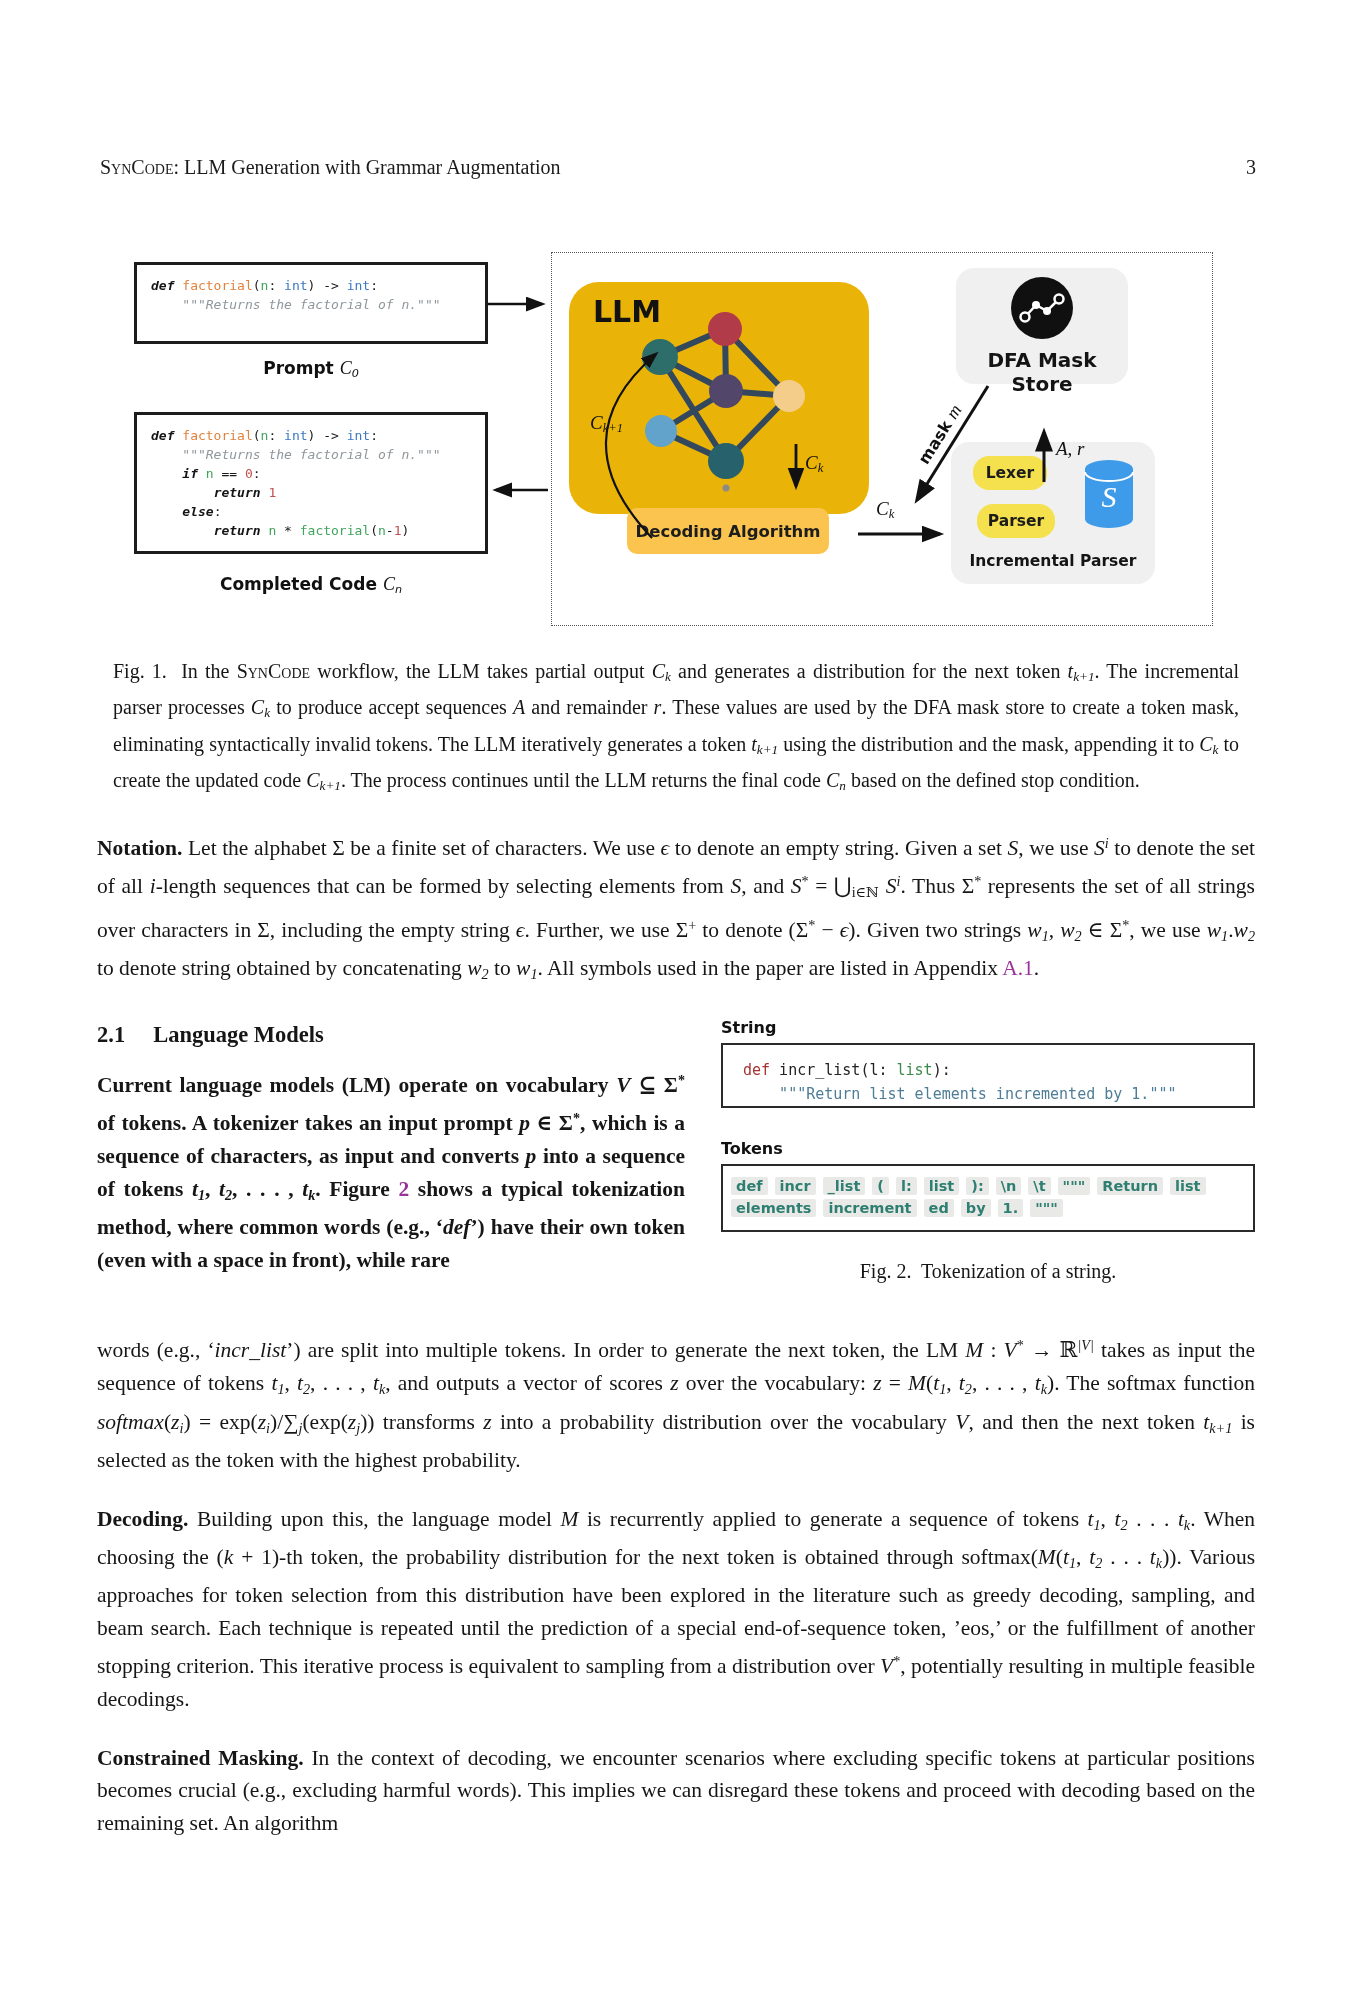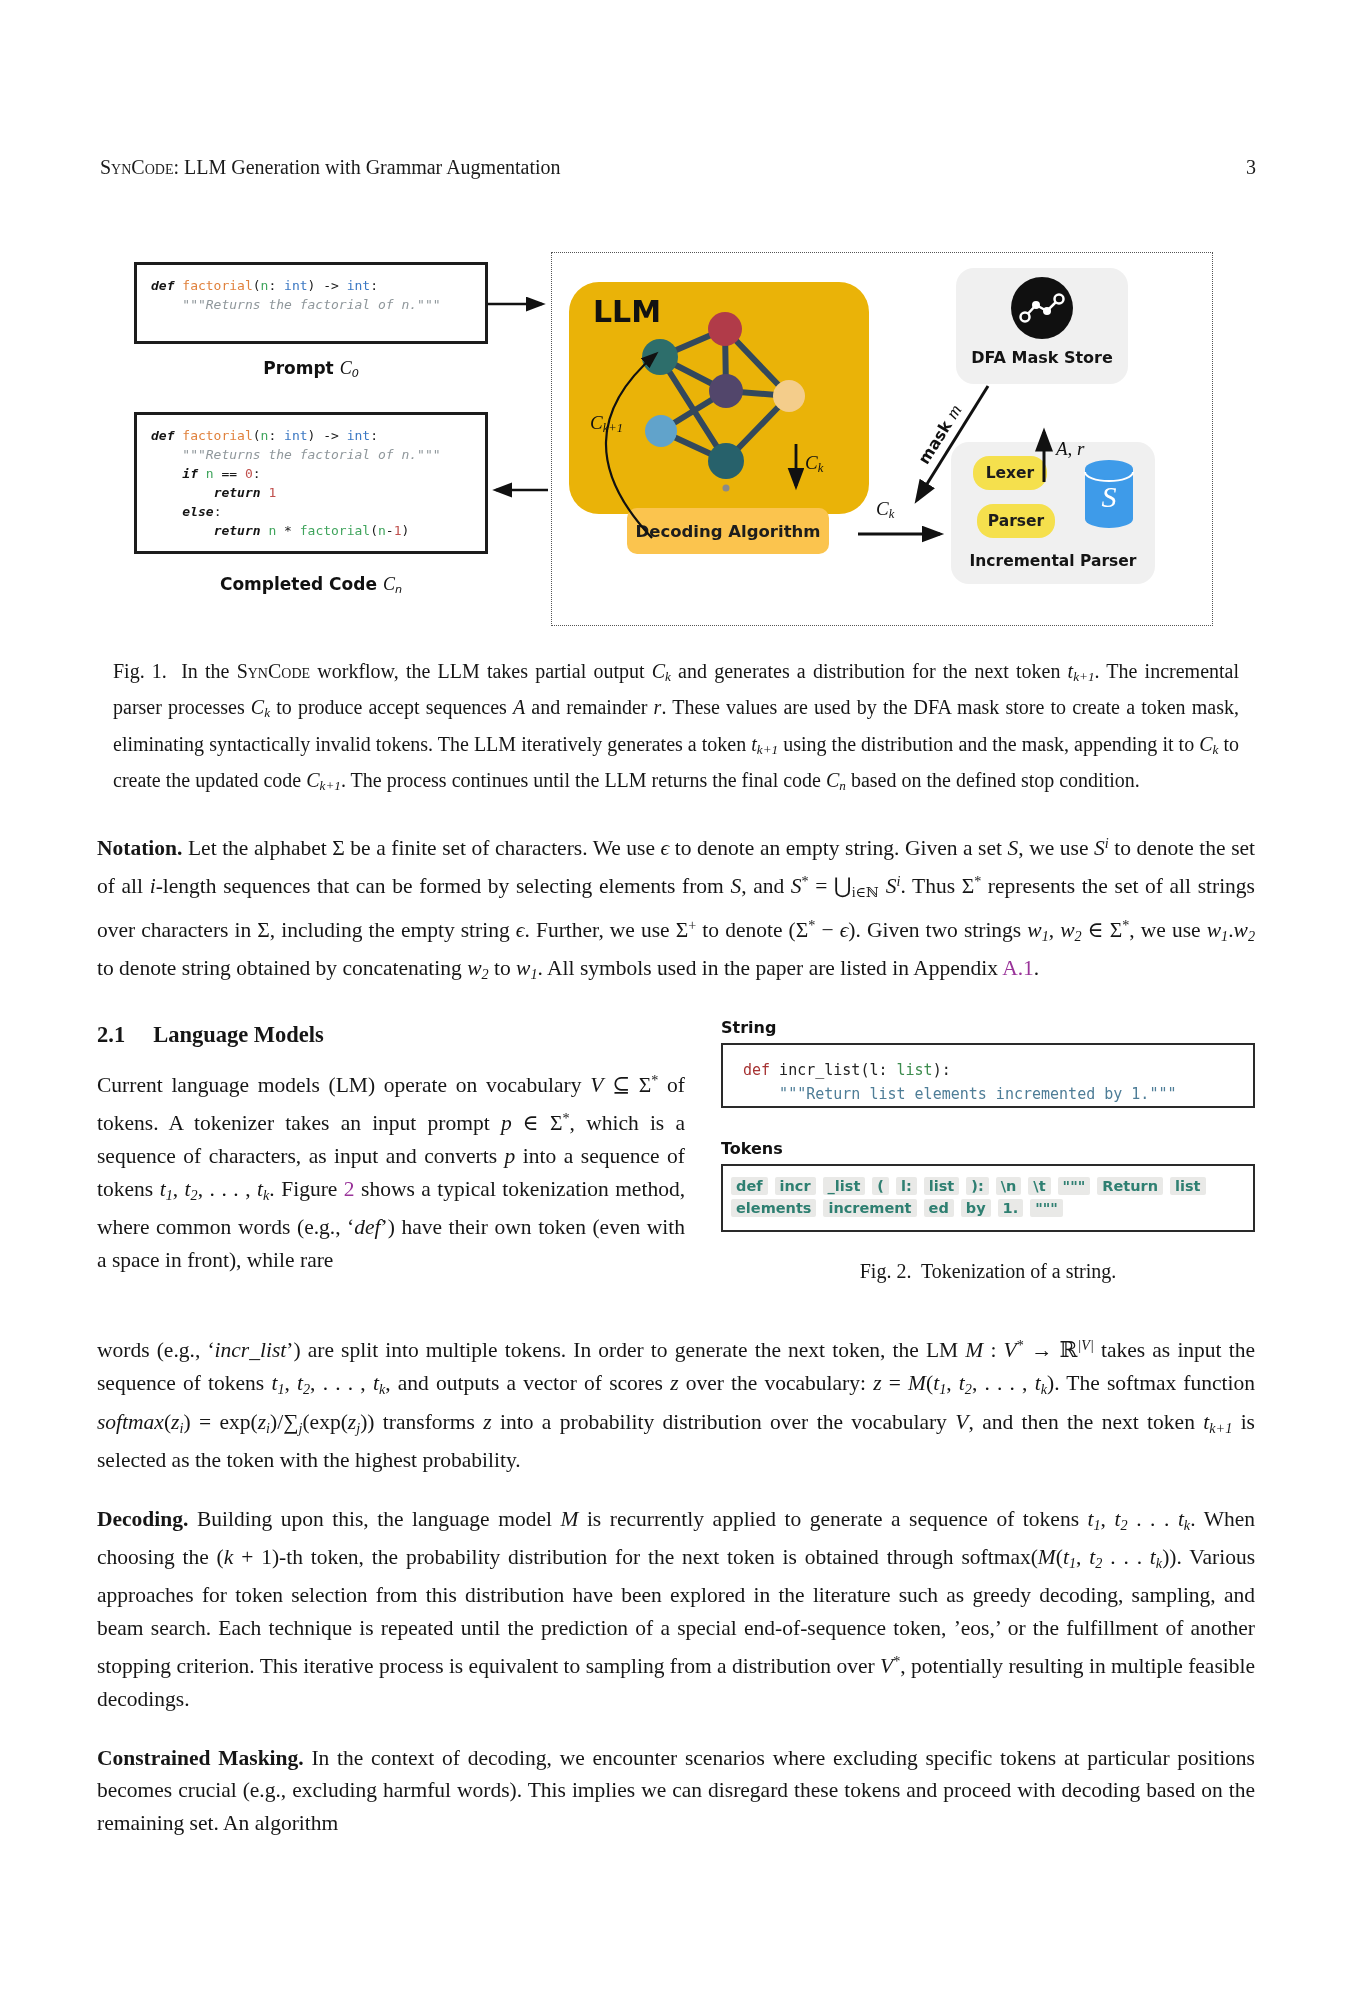--- a/index.html
+++ b/index.html
@@ -41,21 +41,21 @@
   .fig-label .s-i{font-family:"Liberation Serif",serif;font-size:18px;}
   .dotted{position:absolute;left:455px;top:6px;width:662px;height:374px;border:1.5px dotted #555;box-sizing:border-box;}
   .llm-box{position:absolute;left:473px;top:36px;width:300px;height:232px;background:#eab308;border-radius:30px;}
   .llm-title{position:absolute;left:24px;top:12px;font-size:30px;font-weight:bold;color:#121212;}
   .nn{position:absolute;left:0;top:0;}
   .decoding-box{position:absolute;left:58px;top:226px;width:202px;height:46px;background:#fbc44e;border-radius:10px;
         display:flex;align-items:center;justify-content:center;font-weight:bold;font-size:16.5px;color:#1d1d1d;}
   .dfa-box{position:absolute;left:860px;top:22px;width:172px;height:116px;background:#f0f0f0;border-radius:18px;}
   .dfa-circle{position:absolute;left:50%;top:9px;transform:translateX(-50%);width:62px;height:62px;
         background:#101010;border-radius:50%;}
-  .dfa-label{position:absolute;left:0;right:0;top:80px;text-align:center;font-weight:bold;font-size:16px;color:#141414;}
+  .dfa-label{position:absolute;left:0;right:0;top:80px;text-align:center;font-weight:bold;font-size:20px;color:#141414;}
   .ip-box{position:absolute;left:855px;top:196px;width:204px;height:142px;background:#f0f0f0;border-radius:18px;}
   .ybox{position:absolute;background:#f5e04d;border-radius:16px;display:flex;align-items:center;justify-content:center;
         font-weight:bold;font-size:15.5px;color:#1c1c1c;}
   .lexer{left:22px;top:14px;width:74px;height:34px;}
   .parser{left:26px;top:62px;width:78px;height:34px;}
   .cyl{position:absolute;right:20px;top:16px;}
   .ip-label{position:absolute;left:0;right:0;top:110px;text-align:center;font-weight:bold;font-size:15.5px;color:#141414;}
   .arrows{position:absolute;left:0;top:0;pointer-events:none;}
   .math-label{position:absolute;font-family:"Liberation Serif",serif;font-size:19px;color:#111;}
   .mask-label{position:absolute;left:784px;top:178px;width:120px;text-align:center;transform:rotate(-58deg);
@@ -63,21 +63,21 @@
   .mask-label .s-i{font-family:"Liberation Serif",serif;font-size:18px;}
 
   
   .flow{position:absolute;left:97px;top:640px;width:1158px;}
   .caption{font-size:20px;line-height:31px;text-align:justify;margin:16px;color:#161616;}
   .body{font-size:21.5px;line-height:32.8px;text-align:justify;margin:26px 0 0 0;}
   .tworow{display:flex;gap:36px;margin-top:30px;}
   .leftcol{flex:0 0 588px;width:588px;}
   .sec{font-size:22.5px;font-weight:bold;margin:2px 0 16px 0;}
   .secnum{margin-right:28px;}
-  .leftcol .body{margin-top:0;}
+  .leftcol .body{margin-top:0;font-weight:bold;}
 
   
   .fig2{flex:1;margin:-2px 0 0 0;font-family:"DejaVu Sans","Liberation Sans",sans-serif;}
   .fig2-label{font-weight:bold;font-size:16px;color:#111;margin-bottom:6px;}
   .fig2-box{border:2.5px solid #2a2a2a;background:#fff;box-sizing:border-box;}
   .str-box{font-family:"DejaVu Sans Mono","Liberation Mono",monospace;font-size:15px;line-height:24px;
         padding:13px 8px 0 20px;white-space:pre;margin-bottom:31px;}
   .c-kw2{color:#a63232;}
   .c-pl2{color:#222;}
   .c-grn{color:#3c8b4d;}

